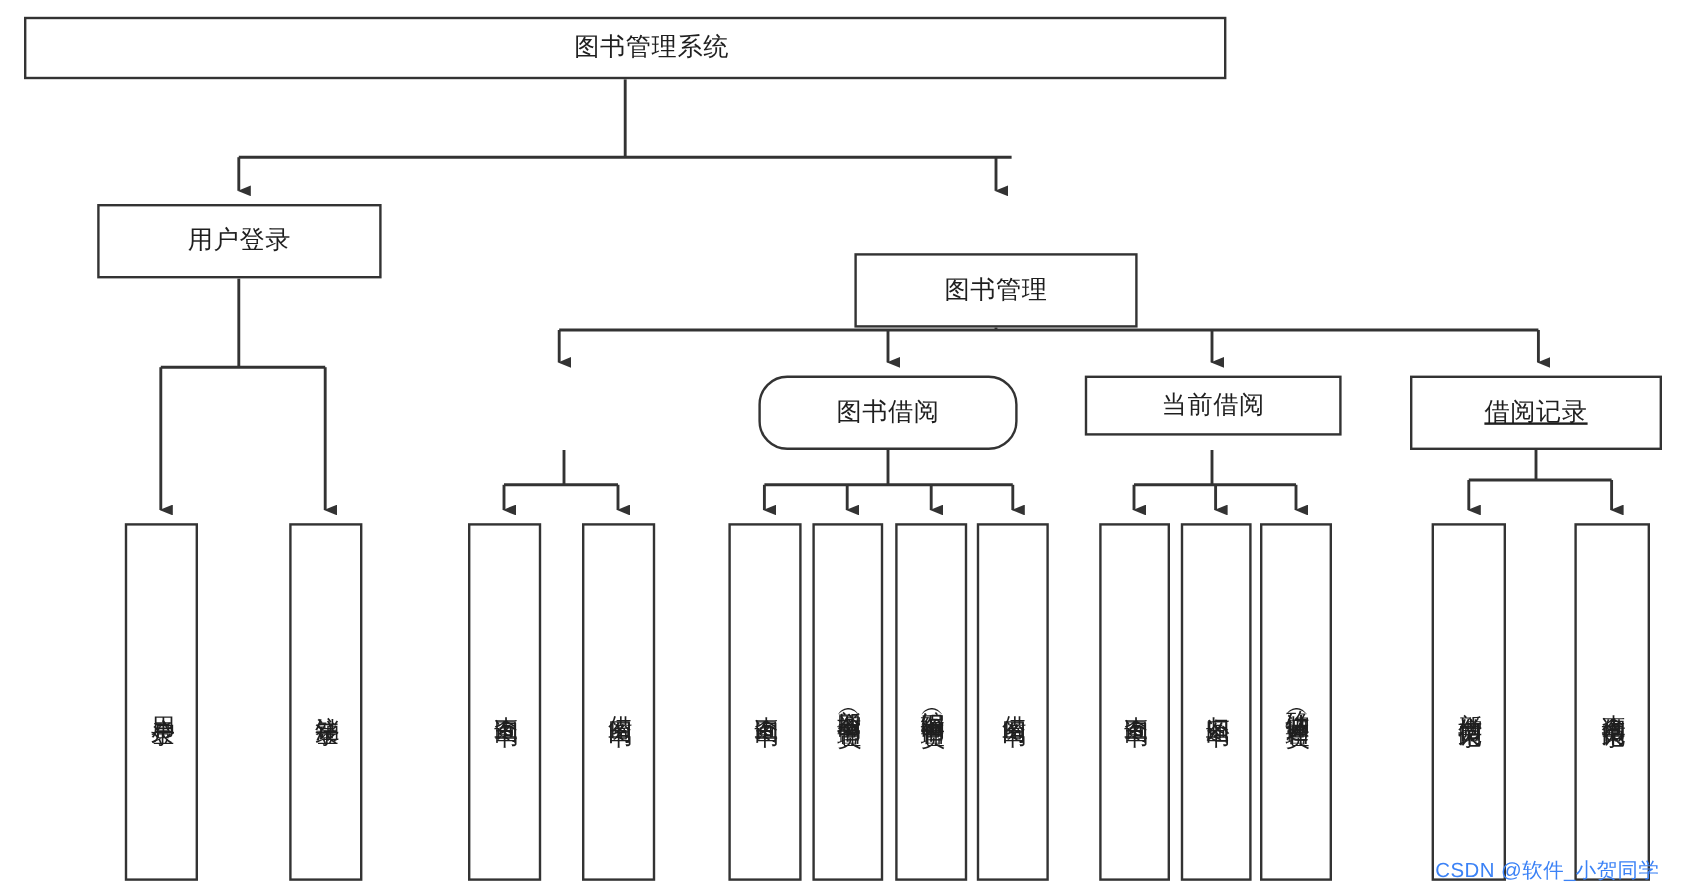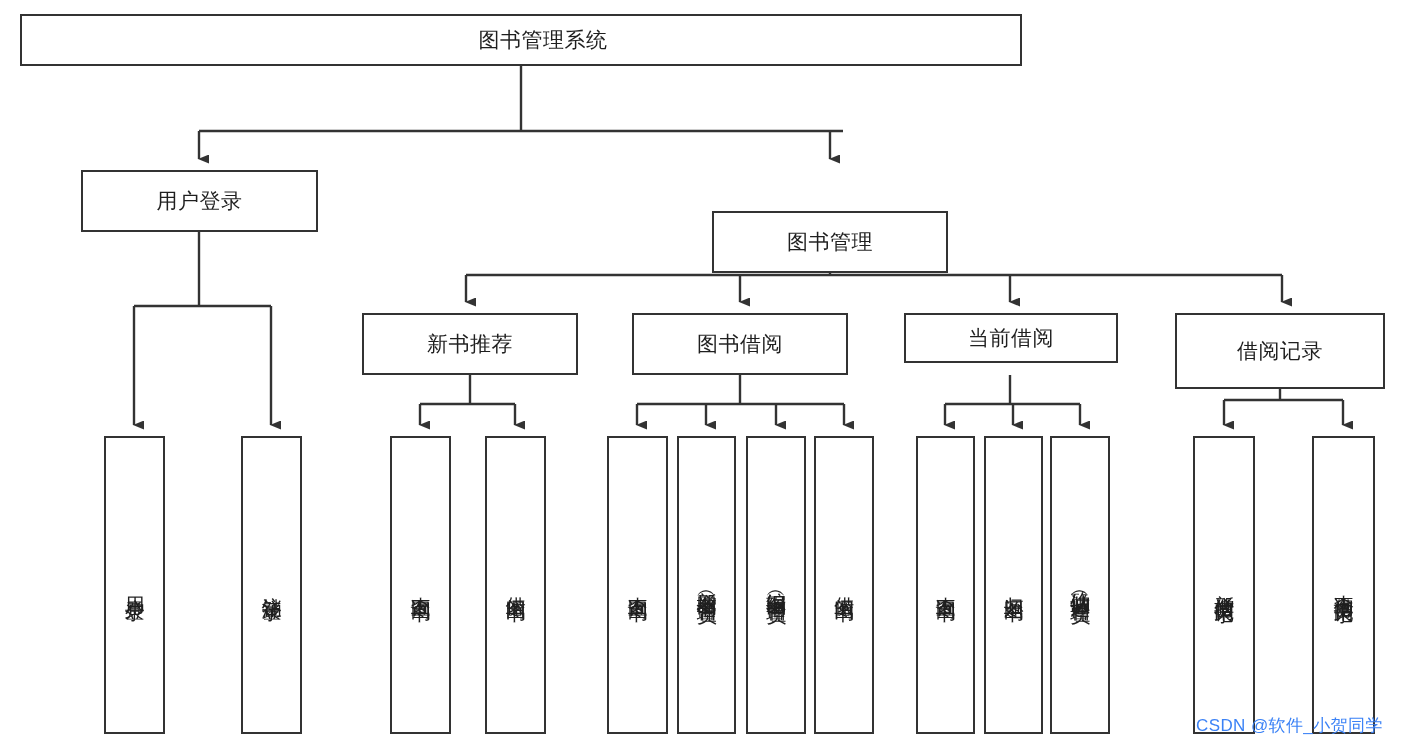--- a/index.html
+++ b/index.html
@@ -132,33 +132,30 @@
   </div>
 
   <div class="node horizontal" style="left:81px; top:170px; width:237px; height:62px;">
     <span class="label">用户登录</span>
   </div>
 
   <div class="node horizontal" style="left:712px; top:170px; width:236px; height:62px;margin-top:41px;">
     <span class="label">图书管理</span>
   </div>
 
-  <div class="node horizontal" style="left:362px; top:313px; width:216px; height:62px;">
-    <span class="label">新书推荐</span>
-  </div>
-
-  <div class="node horizontal" style="left:632px; top:313px; width:216px; height:62px;">
+
+  <div class="node horizontal" style="left:632px; top:313px; width:216px; height:62px;border-radius:24px;">
     <span class="label">图书借阅</span>
   </div>
 
   <div class="node horizontal" style="left:904px; top:313px; width:214px; height:50px;">
     <span class="label">当前借阅</span>
   </div>
 
-  <div class="node horizontal" style="left:1175px; top:313px; width:210px; height:76px;">
+  <div class="node horizontal" style="left:1175px; top:313px; width:210px; height:62px;text-decoration:underline;">
     <span class="label">借阅记录</span>
   </div>
 
   <div class="node vertical" style="left:104px; top:436px; width:61px; height:298px;">
     <span class="label">用户登录</span>
   </div>
 
   <div class="node vertical" style="left:241px; top:436px; width:61px; height:298px;">
     <span class="label">注销登录</span>
   </div>

